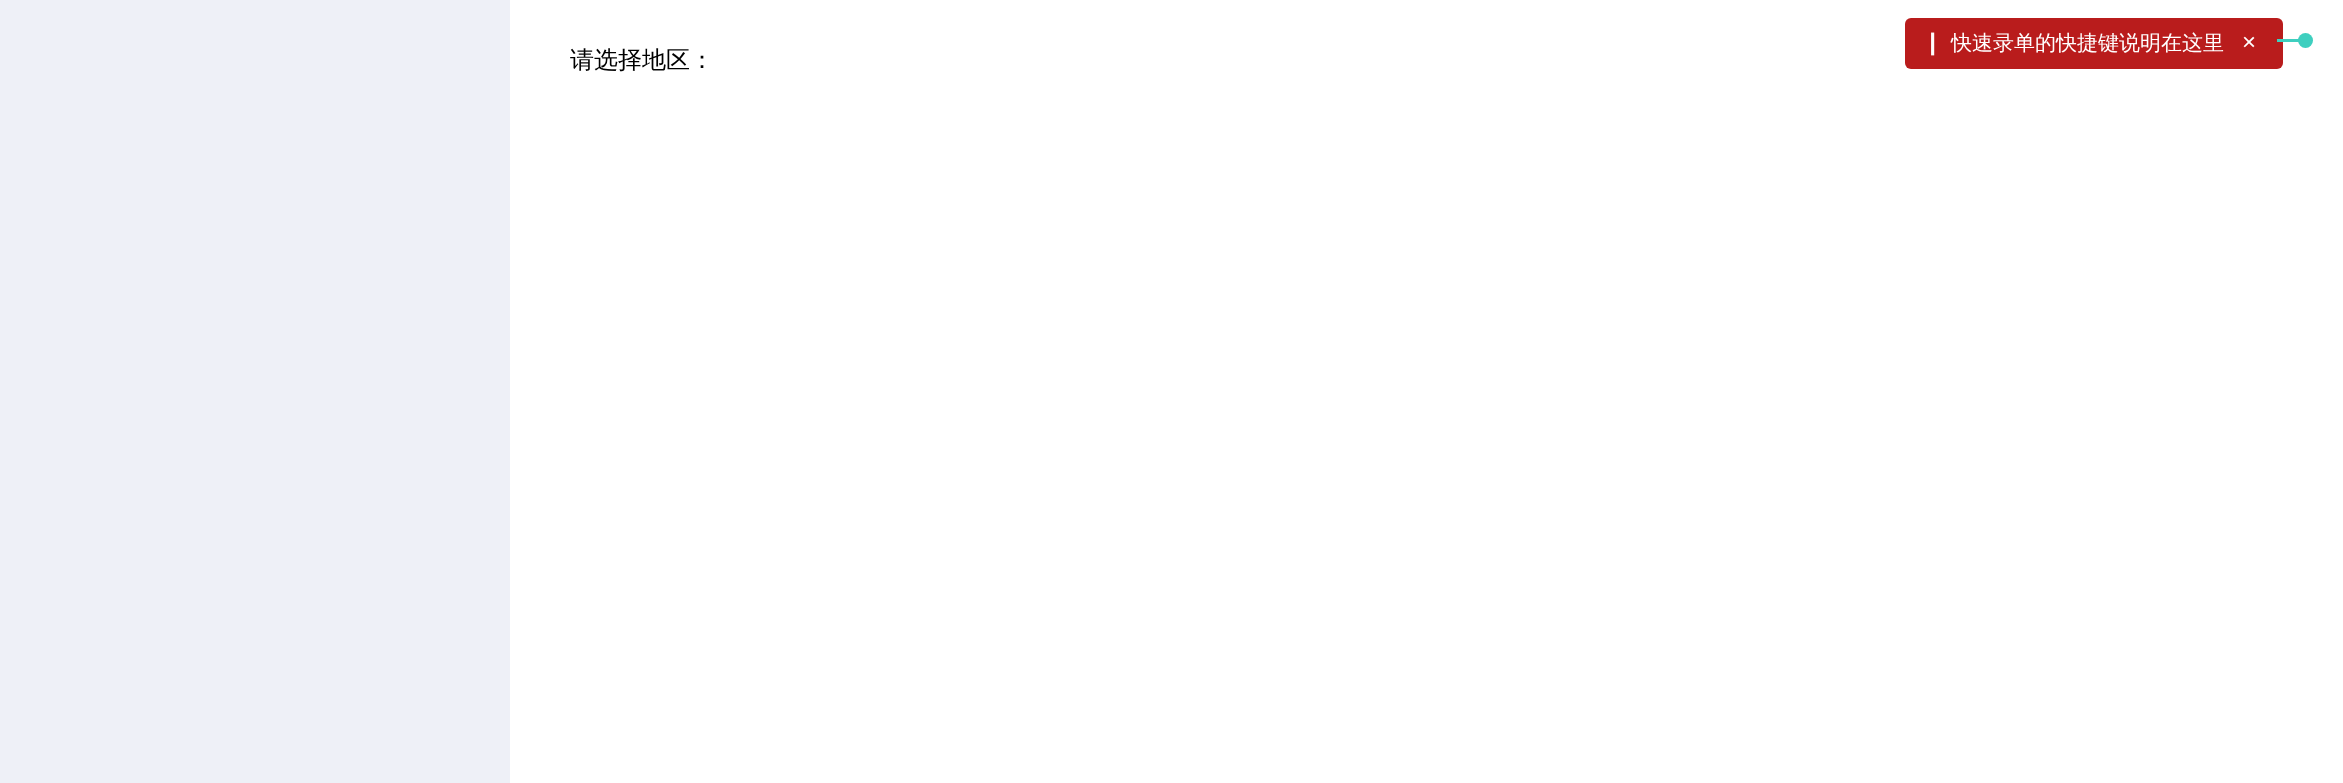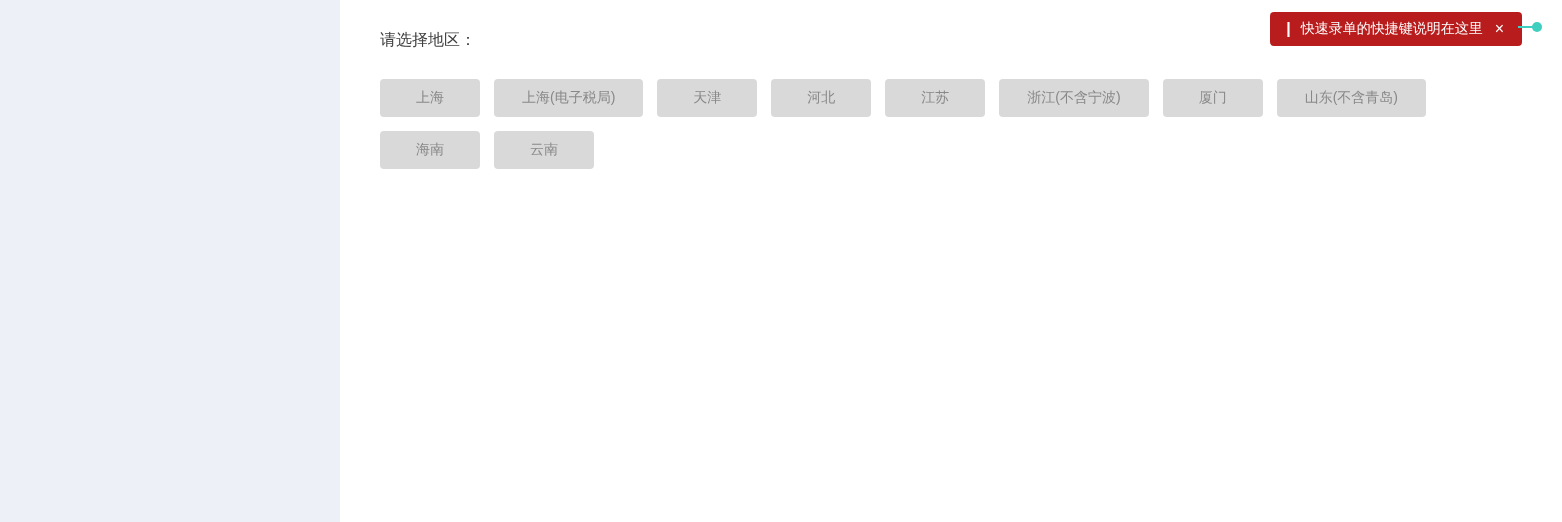--- a/index.html
+++ b/index.html
@@ -31,21 +31,21 @@
       left: 340px;
       top: 0;
       width: 1222px;
       height: 522px;
       background: #ffffff;
       padding: 30px 40px;
     }
 
     .page-title {
       font-size: 16px;
-      color: #404040;
+      color: #000000;
       margin-bottom: 28px;
       font-weight: normal;
     }
 
     .region-buttons {
       display: flex;
       flex-wrap: wrap;
       gap: 14px;
     }
 
@@ -115,33 +115,20 @@
     }
   </style>
 </head>
 <body>
 
 <div class="sidebar"></div>
 
 <div class="main-content">
   <div class="page-title">请选择地区：</div>
 
-  <div class="region-buttons">
-
-  <button class="region-btn">上海</button>
-      <button class="region-btn">上海(电子税局)</button>
-      <button class="region-btn">天津</button>
-      <button class="region-btn">河北</button>
-      <button class="region-btn">江苏</button>
-      <button class="region-btn">浙江(不含宁波)</button>
-      <button class="region-btn">厦门</button>
-      <button class="region-btn">山东(不含青岛)</button>
-      <button class="region-btn">海南</button>
-      <button class="region-btn">云南</button>
-    </div>
 </div>
 
 <div class="tooltip-banner">
   <span>快速录单的快捷键说明在这里</span>
   <button class="tooltip-close">×</button>
 </div>
 
 <div class="tooltip-line"></div>
 <div class="tooltip-dot"></div>
 

